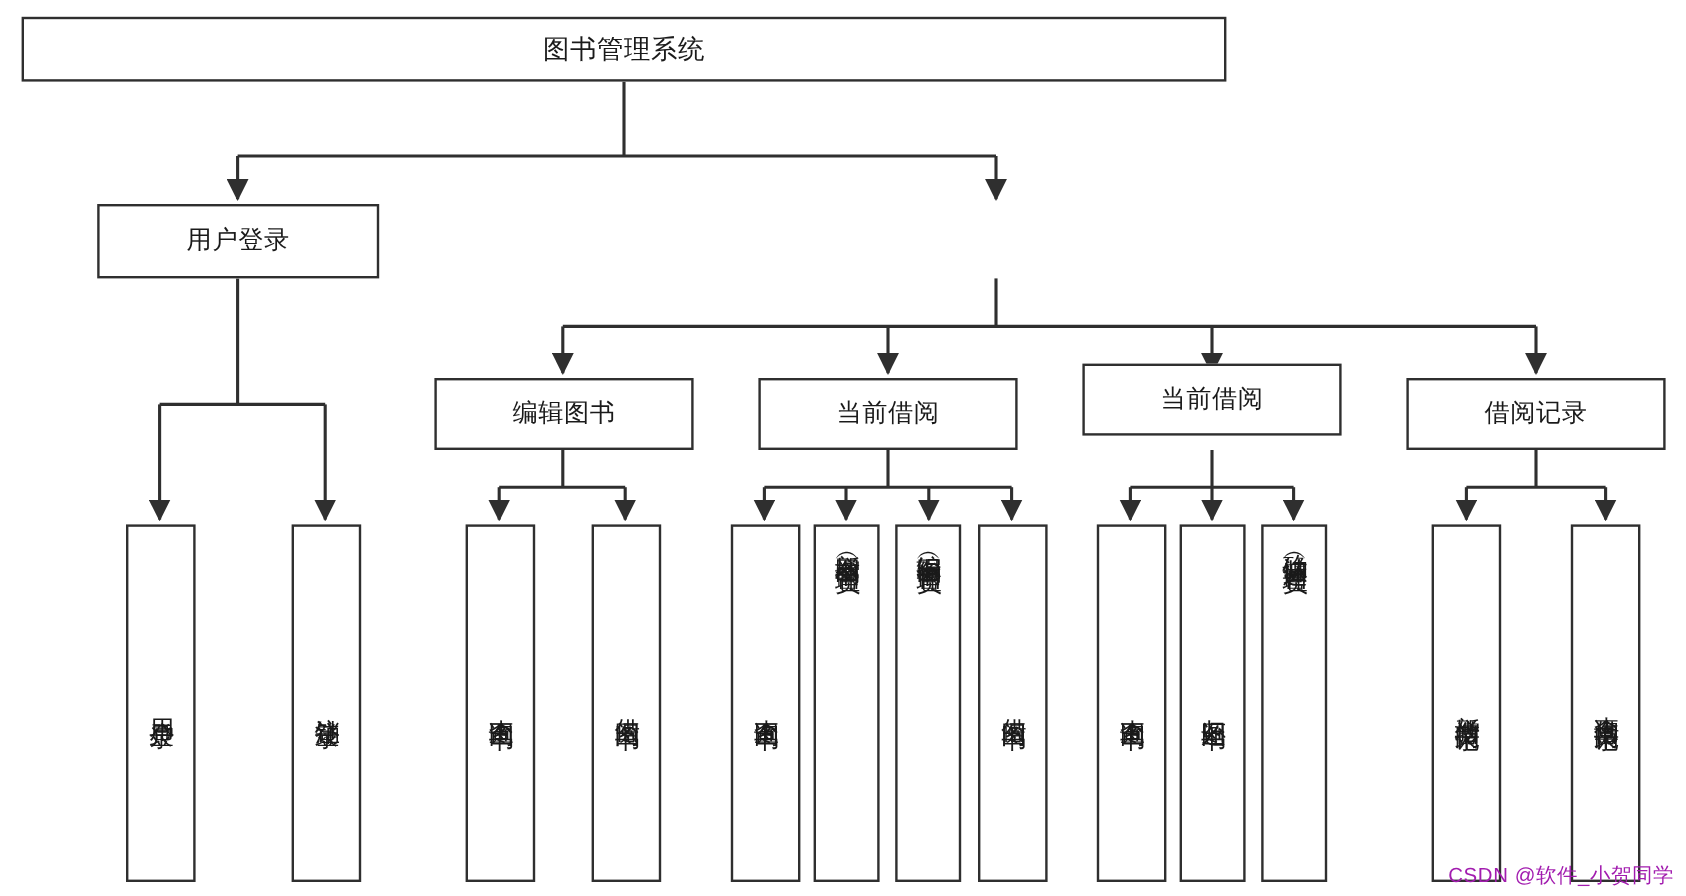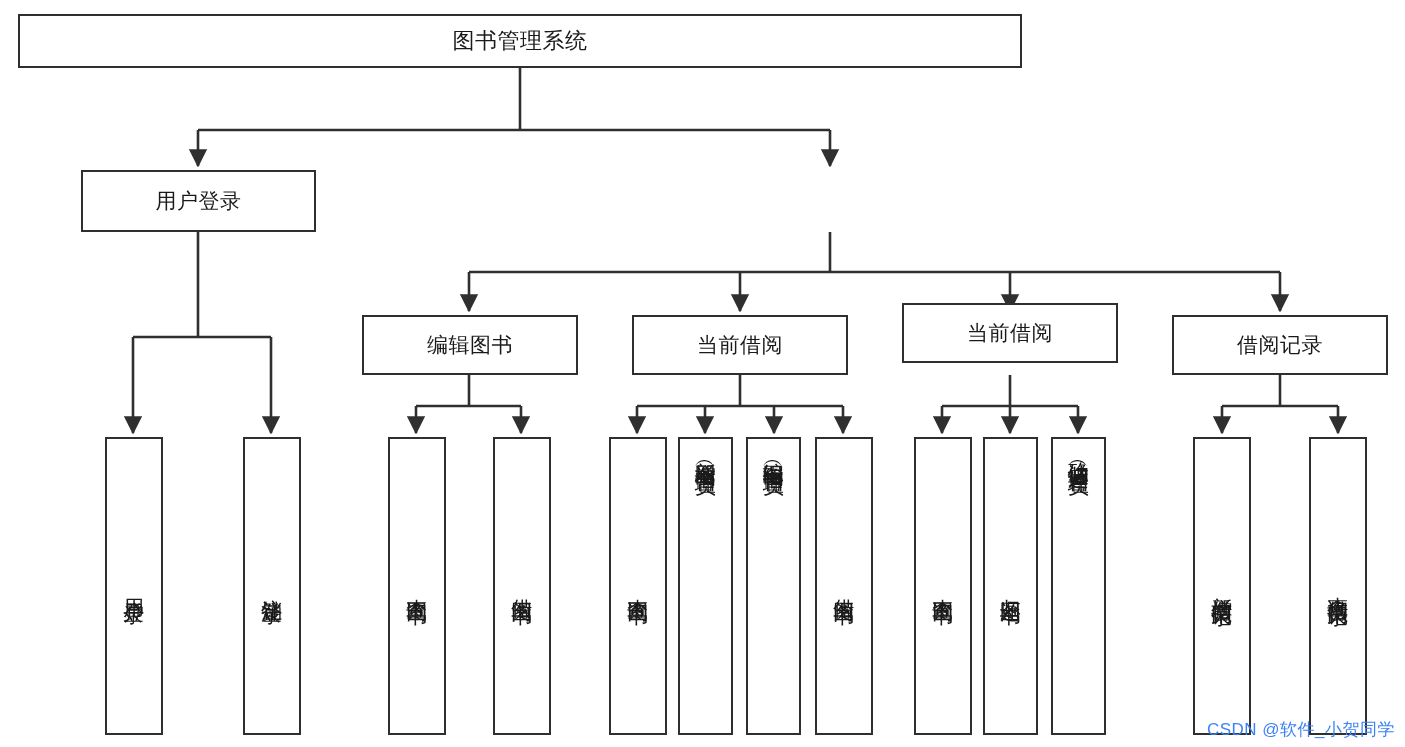--- a/index.html
+++ b/index.html
@@ -64,21 +64,21 @@
   }
   .node.leaf.centered {
     align-items: center;
     padding-top: 0;
   }
   #watermark {
     position: absolute;
     right: 10px;
     bottom: 6px;
     font-size: 17px;
-    color: #3b82f6;
+    color: #a21caf;
     letter-spacing: 0.5px;
     z-index: 5;
     white-space: nowrap;
     text-align: right;
   }
 </style>
 </head>
 <body>
 
 <div id="canvas">

